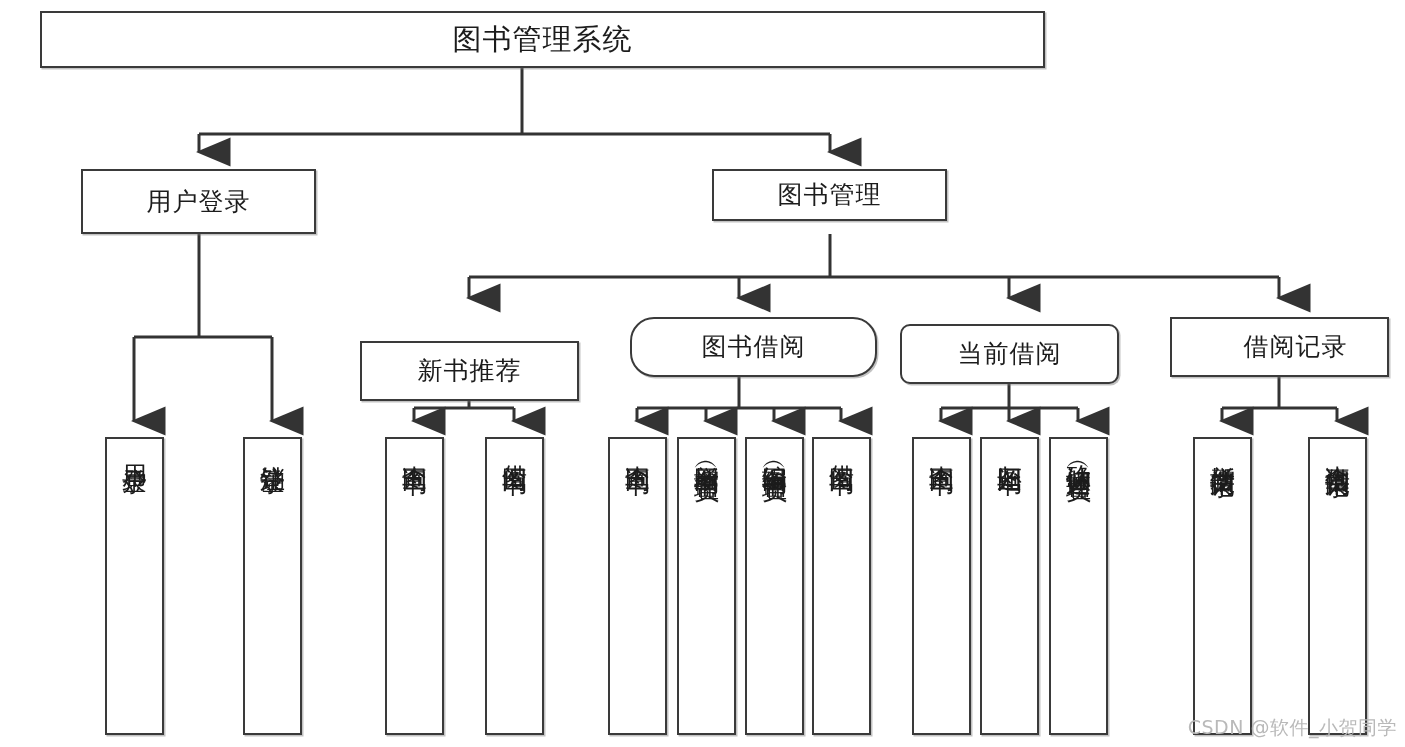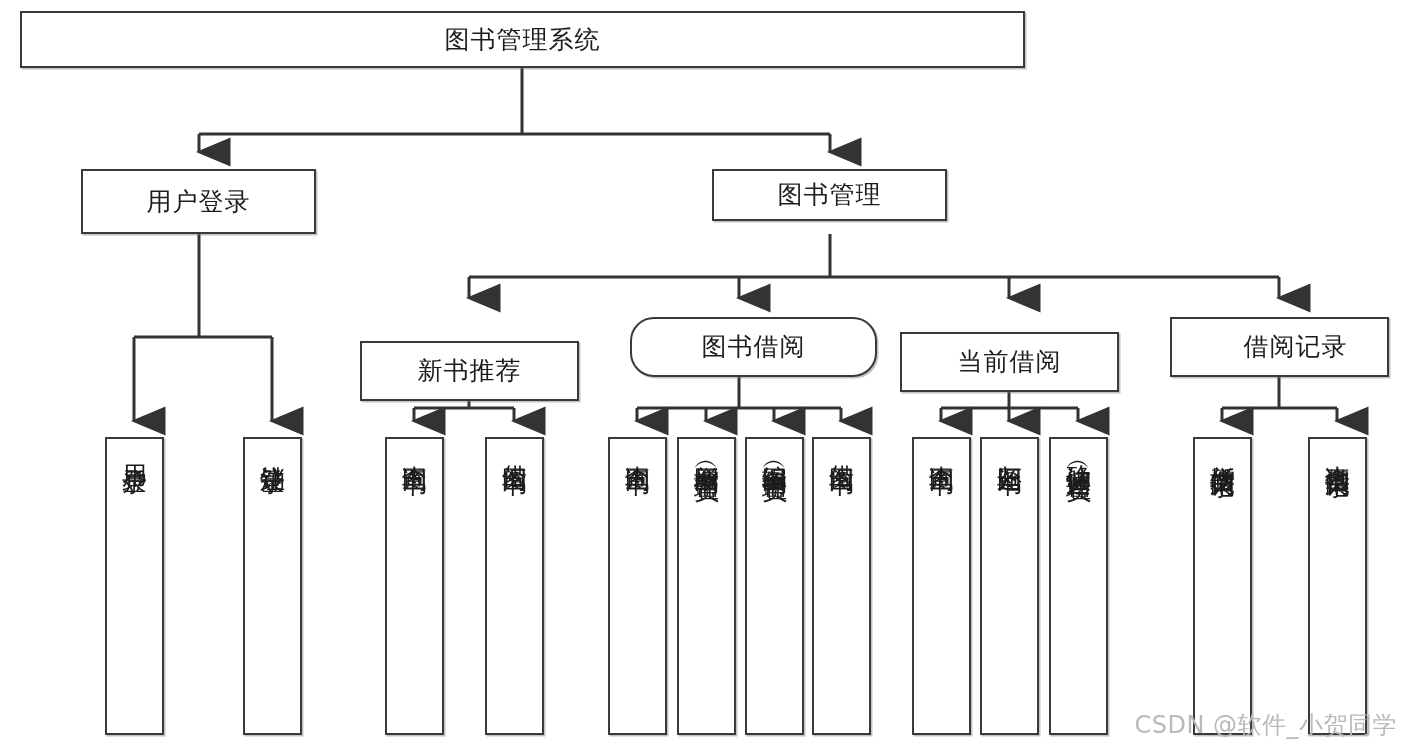--- a/index.html
+++ b/index.html
@@ -33,21 +33,22 @@
     justify-content: center;
     color: #1c1c1c;
     box-shadow: 1.5px 1.5px 0 rgba(120,120,120,0.45);
   }
   .node.h {
     font-size: 25px;
     letter-spacing: 1px;
     line-height: 1.1;
   }
   .node.root {
-    font-size: 25px;
+    font-size: 29px;
+    margin-left: 20px;
   }
   .node.v {
     font-size: 25px;
     writing-mode: vertical-rl;
     text-orientation: upright;
     letter-spacing: 2px;
     padding-top: 6px;
     padding-bottom: 6px;
     align-items: center;
     justify-content: flex-start;
@@ -58,21 +59,21 @@
     display: block;
     text-align: left;
   }
   .node.v.center .vlabel {
     text-align: center;
   }
   .watermark {
     position: absolute;
     right: 8px;
     bottom: 6px;
-    font-size: 24px;
+    font-size: 19px;
     color: #b9b9b9;
     letter-spacing: 0.5px;
     white-space: nowrap;
   }
 </style>
 </head>
 <body>
 
 <div id="canvas">
 
@@ -126,21 +127,21 @@
     </g>
   </svg>
 
   <div class="node root h" style="left:20px; top:11px; width:1005px; height:57px;">图书管理系统</div>
 
   <div class="node h" style="left:81px; top:169px; width:235px; height:65px;">用户登录</div>
   <div class="node h" style="left:712px; top:169px; width:235px; height:52px;">图书管理</div>
 
   <div class="node h" style="left:360px; top:317px; width:219px; height:60px;margin-top:24px;">新书推荐</div>
   <div class="node h" style="left:630px; top:317px; width:247px; height:60px;border-radius:24px;">图书借阅</div>
-  <div class="node h" style="left:900px; top:332px; width:219px; height:60px;">当前借阅</div>
+  <div class="node h" style="left:900px; top:324px; width:219px; height:60px;border-radius:10px;">当前借阅</div>
   <div class="node h" style="left:1170px; top:317px; width:219px; height:60px;padding-left:32px;">借阅记录</div>
 
   <div class="node v center" style="left:105px; top:437px; width:59px; height:298px;">
     <span class="vlabel">用户登录</span>
   </div>
   <div class="node v center" style="left:243px; top:437px; width:59px; height:298px;">
     <span class="vlabel">注销登录</span>
   </div>
 
   <div class="node v center" style="left:385px; top:437px; width:59px; height:298px;">

